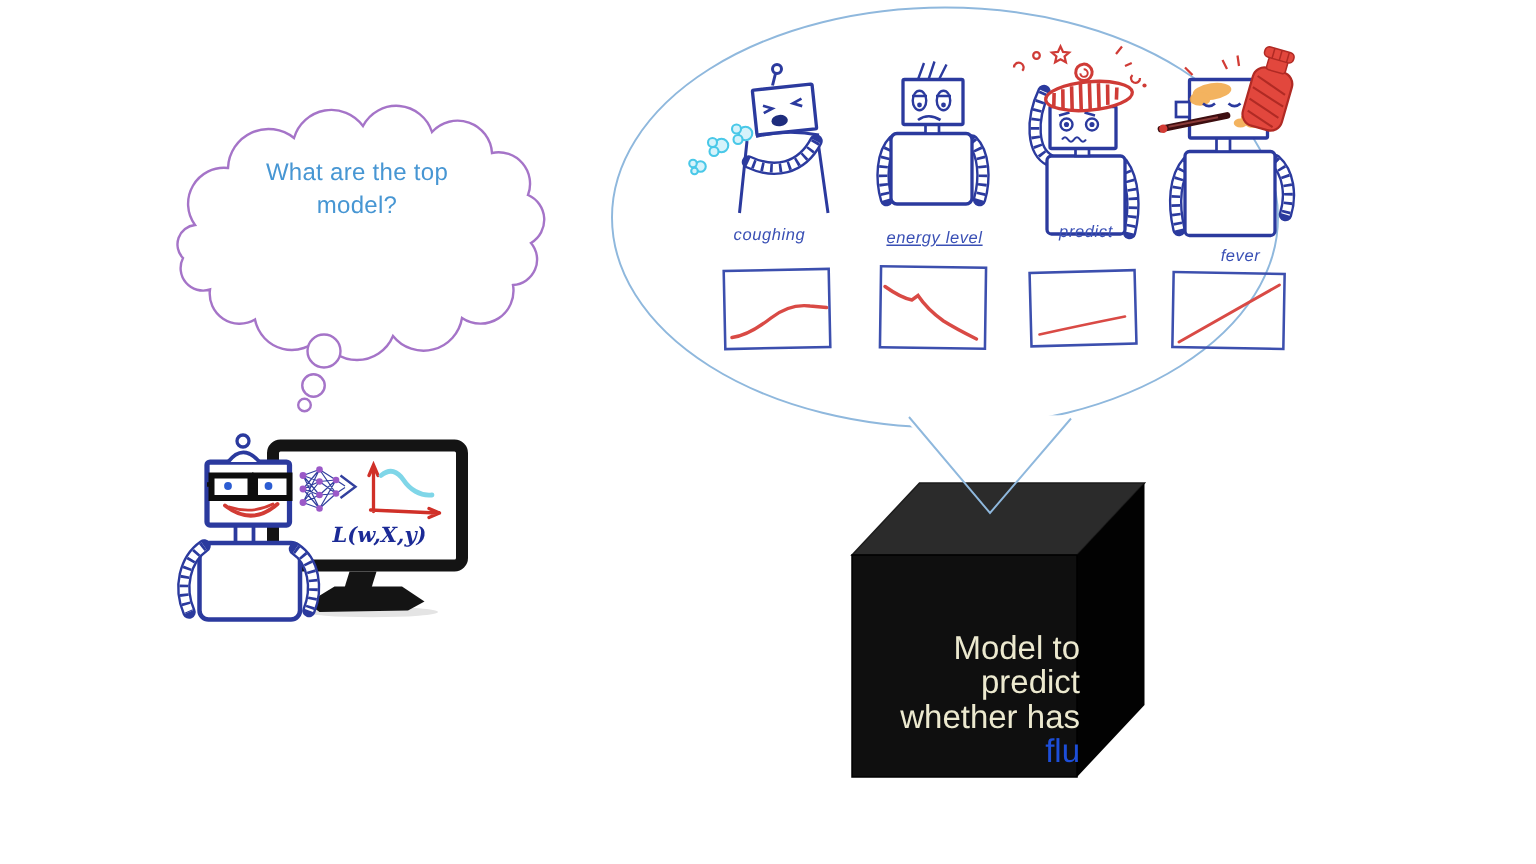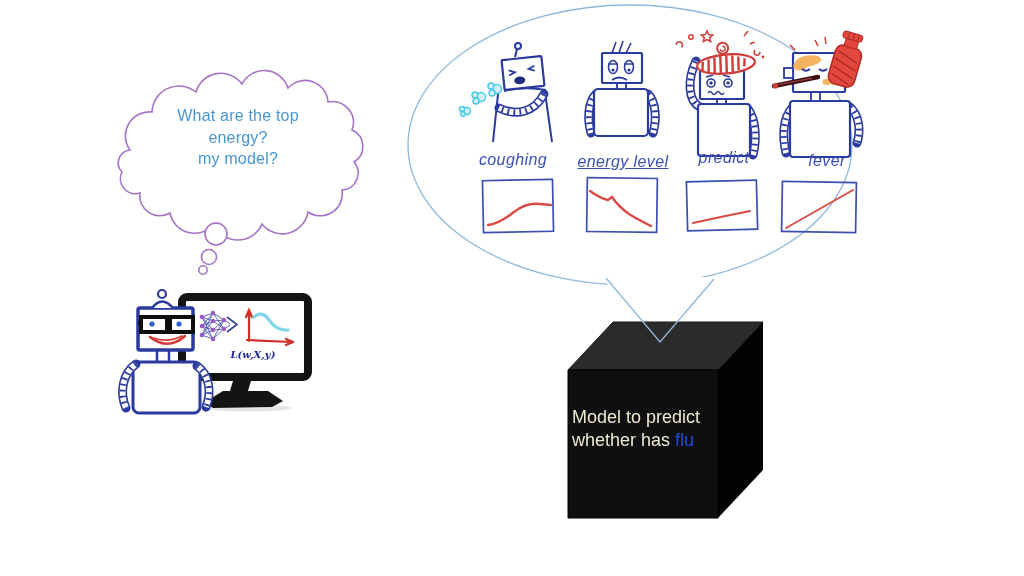--- a/index.html
+++ b/index.html
@@ -3,30 +3,30 @@
 <meta charset="utf-8">
 <style>
   html,body{margin:0;padding:0;background:#fff;}
   #stage{position:relative;width:1024px;height:576px;background:#fff;overflow:hidden;
          font-family:"Liberation Sans",sans-serif;}
   #art{position:absolute;left:0;top:0;}
   .txt{position:absolute;z-index:5;}
   .thought-text{left:146px;top:105px;width:184px;text-align:center;
     color:#4796d3;font-size:16px;line-height:21.5px;letter-spacing:.2px;}
   .feature-label{position:absolute;text-align:center;color:#3a50b5;
-    font-size:16px;font-style:italic;letter-spacing:.4px;}
+    font-size:11px;font-style:italic;letter-spacing:.4px;}
   #lbl-coughing{left:467px;top:151px;width:92px;}
   #lbl-energy{left:570px;top:153px;width:106px;text-decoration:underline;}
   #lbl-headache{left:678px;top:149px;width:92px;}
-  #lbl-fever{left:781px;top:152px;width:92px;}
+  #lbl-fever{left:781px;top:165px;width:92px;}
   .formula{left:220px;top:349px;width:66px;text-align:center;
     color:#1b2a96;font-family:"DejaVu Serif",serif;font-style:italic;
-    font-weight:bold;font-size:10px;}
-  .cube-text{left:572px;top:406px;width:148px;text-align:left;
-    color:#ece9cf;font-size:18px;line-height:23px;}
+    font-weight:bold;font-size:14px;}
+  .cube-text{left:572px;top:420px;width:148px;text-align:right;
+    color:#ece9cf;font-size:22px;line-height:23px;}
   .cube-text .hl{color:#1d4ed8;}
 </style>
 </head>
 <body>
 
 <div id="stage">
 
 <svg id="art" width="1024" height="576" viewBox="0 0 1024 576">
 
   <g fill="#ffffff" stroke="#a574c8" stroke-width="1.6">
@@ -254,22 +254,21 @@
   </g>
 
   <g>
     <path d="M600,276 L640,320 L680,320 L718,277 Z" fill="#ffffff"></path>
     <path d="M606,278 L660,342 L714,279" fill="none" stroke="#8fb8dd" stroke-width="1.3"></path>
   </g>
 </svg>
 
 <div class="txt thought-text">
   <div>What are the top</div>
-  <div>energy?</div>
-  <div>my model?</div>
+  <div>model?</div>
 </div>
 
 <div class="txt formula">L(w,X,y)</div>
 
 <div class="feature-label txt" id="lbl-coughing">coughing</div>
 <div class="feature-label txt" id="lbl-energy">energy level</div>
 <div class="feature-label txt" id="lbl-headache">predict</div>
 <div class="feature-label txt" id="lbl-fever">fever</div>
 
 <div class="txt cube-text">

